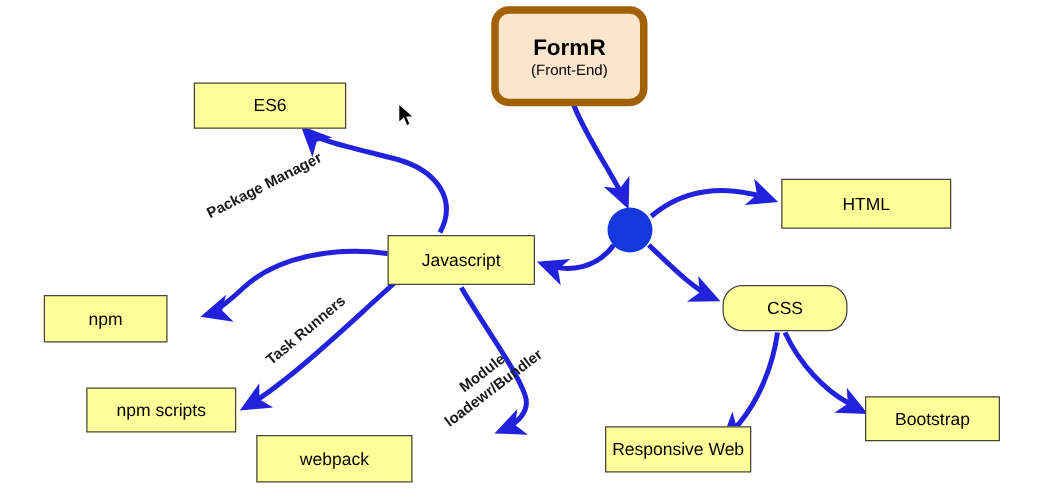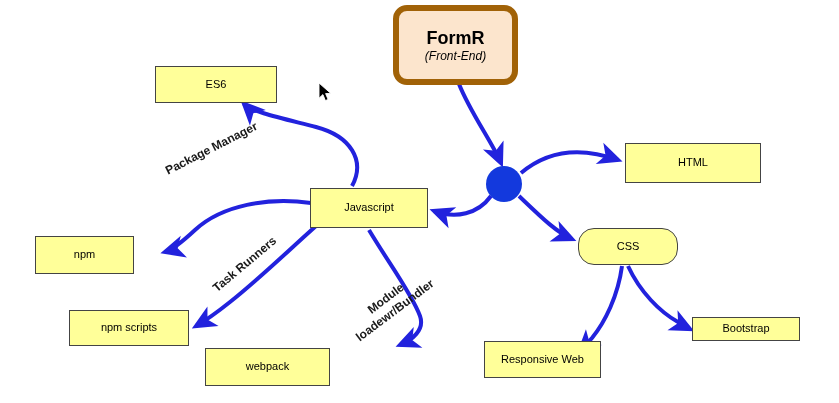--- a/index.html
+++ b/index.html
@@ -31,21 +31,21 @@
     display: flex;
     align-items: center;
     justify-content: center;
     text-align: center;
     z-index: 3;
   }
   .node-box {
     background: #ffff99;
     border: 1px solid #444444;
     color: #000000;
-    font-size: 11px;
+    font-size: 14px;
     line-height: 1.2;
   }
   .node-root {
     background: #fce5cd;
     border: 6px solid #a16207;
     border-radius: 14px;
     flex-direction: column;
     color: #000000;
     padding-top: 2px;
   }
@@ -54,21 +54,20 @@
     font-weight: bold;
     line-height: 1.25;
   }
   .root-sub1 {
     font-size: 16px;
     line-height: 1.25;
   }
   .root-sub2 {
     font-size: 12px;
     line-height: 1.3;
-    font-style: italic;
   }
   .hub {
     position: absolute;
     border-radius: 50%;
     background: #1339dd;
     z-index: 4;
   }
   .edge-label {
     position: absolute;
     font-size: 12px;
@@ -149,21 +148,21 @@
   </div>
 
   <div class="node node-box" style="left:625px; top:143px; width:136px; height:40px;">
     <span>HTML</span>
   </div>
 
   <div class="node node-box" style="left:578px; top:228px; width:100px; height:37px;border-radius:16px;">
     <span>CSS</span>
   </div>
 
-  <div class="node node-box" style="left:692px; top:317px; width:108px; height:24px;">
+  <div class="node node-box" style="left:692px; top:317px; width:108px; height:36px;">
     <span>Bootstrap</span>
   </div>
 
   <div class="node node-box" style="left:468px; top:341px; width:117px; height:37px;margin-left:16px;">
     <span>Responsive Web</span>
   </div>
 
   <div class="edge-label" style="left:163px; top:165px; transform: rotate(-27deg); transform-origin: left top;">
     <span>Package Manager</span>
   </div>

